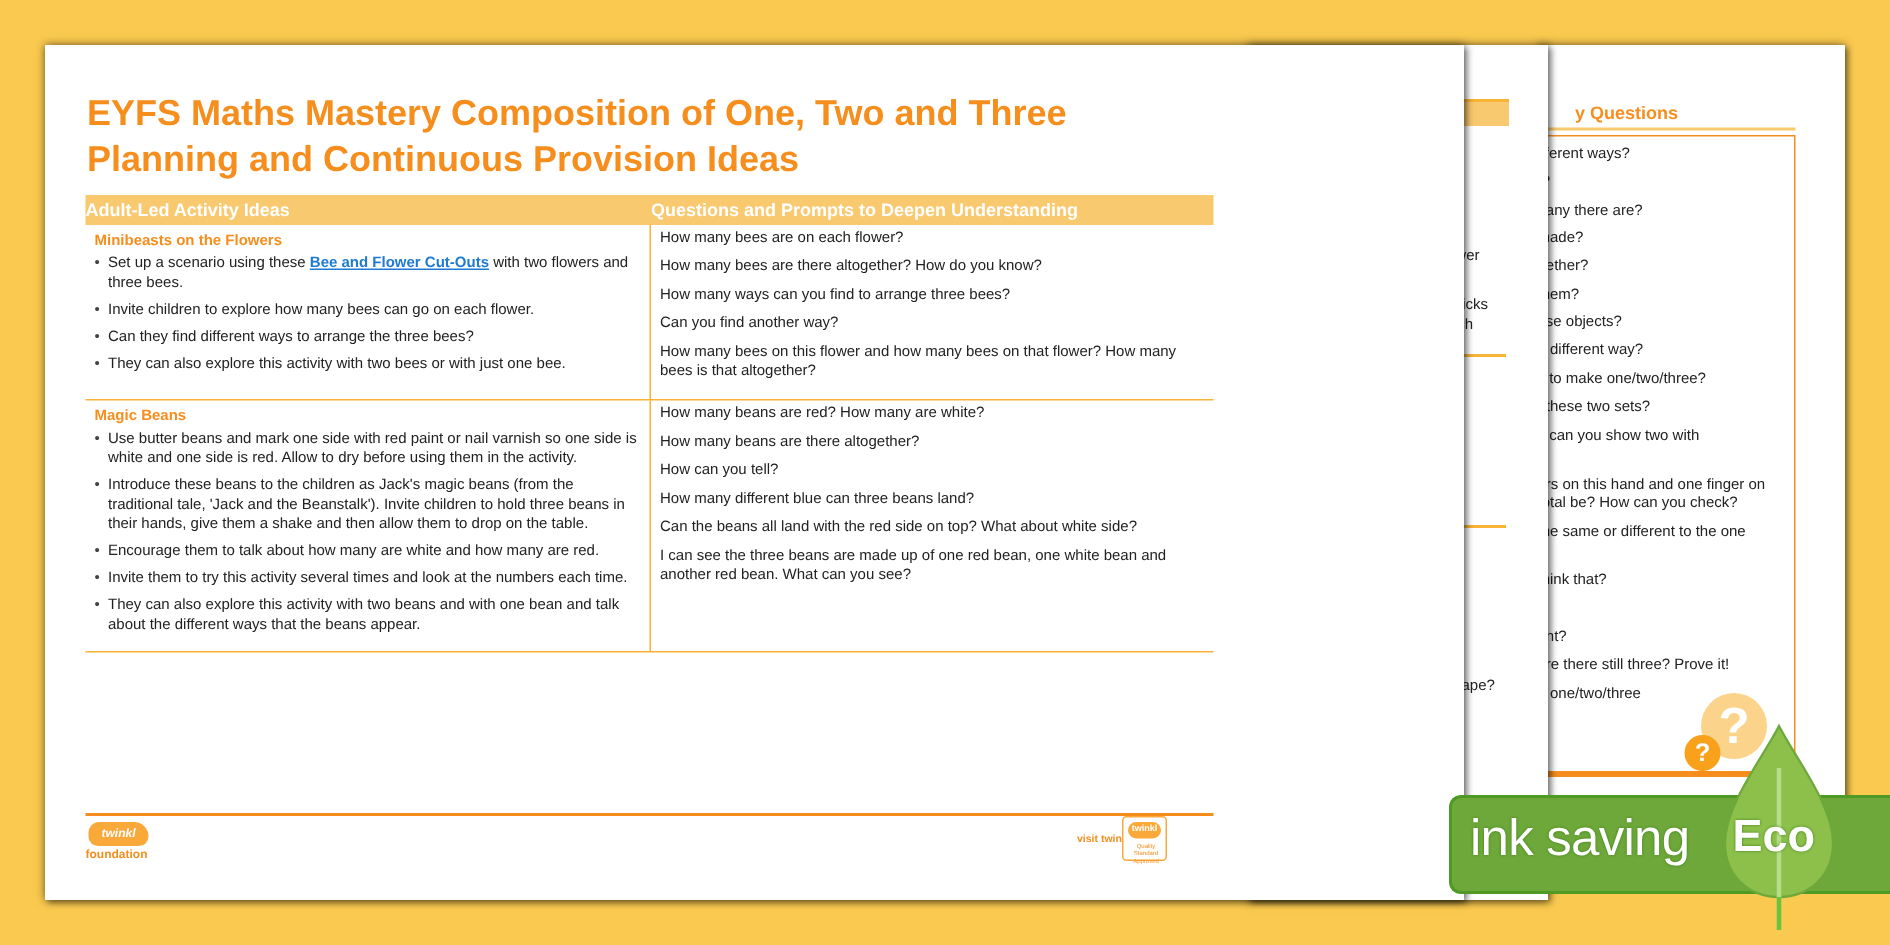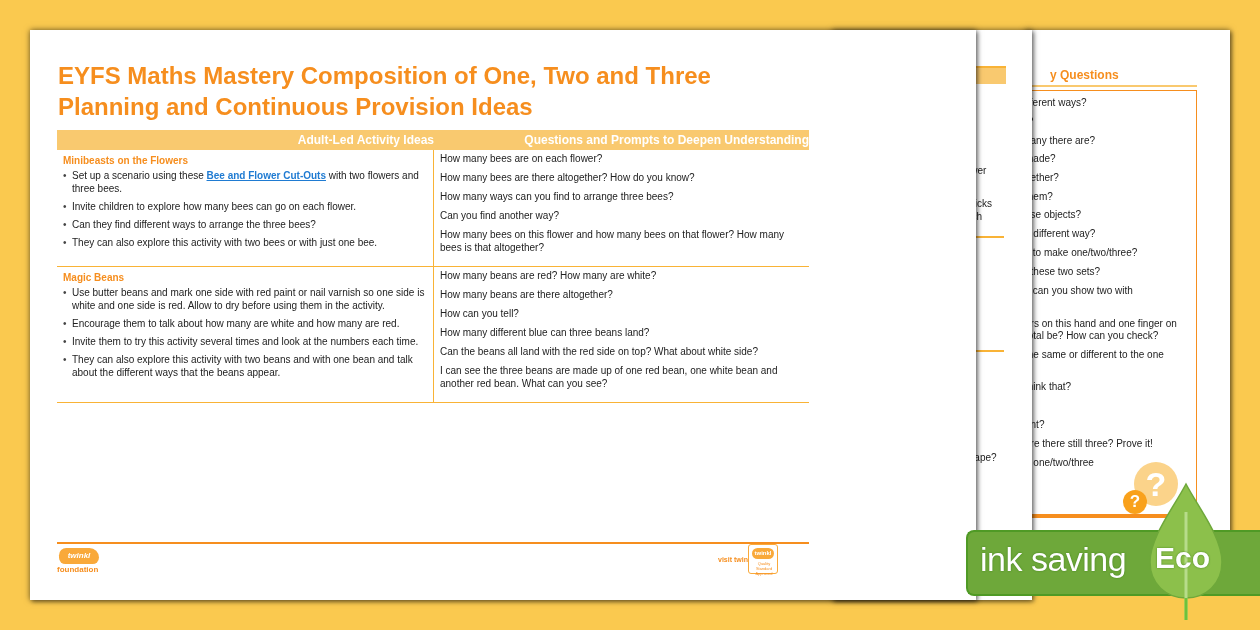--- a/index.html
+++ b/index.html
@@ -23,21 +23,21 @@
     .title {
       position: absolute; left: 28px; top: 30px; width: 740px;
       color: #f68e1e; font-weight: bold; font-size: 24px; line-height: 31px;
     }
     .table {
       position: absolute; left: 27px; top: 100px; width: 752px;
     }
     .thead { display: flex; background: #f9c96f; height: 20px; }
     .thead div {
       color: #ffffff; font-weight: bold; font-size: 12px; line-height: 20px;
-      text-align: right;
+      text-align: left;
     }
     .col-l { width: 377px; }
     .col-r { width: 375px; }
     .trow { display: flex; border-bottom: 1.5px solid #f9b336; }
     .trow .col-l { border-right: 1.5px solid #f9b336; padding: 4px 6px 6px 6px; }
     .trow .col-r { padding: 2px 6px 6px 6px; }
     .sec-title { color: #f68e1e; font-weight: bold; font-size: 10px; line-height: 13px; margin-bottom: 2px; }
     .bullets { list-style: none; }
     .bullets li {
       font-size: 10px; line-height: 13px; color: #222;
@@ -192,20 +192,21 @@
         <div>Can you find another way?</div>
         <div>How many bees on this flower and how many bees on that flower? How many bees is that altogether?</div>
       </div>
     </div>
 
     <div class="trow">
       <div class="col-l">
         <div class="sec-title">Magic Beans</div>
         <ul class="bullets">
           <li>Use butter beans and mark one side with red paint or nail varnish so one side is white and one side is red. Allow to dry before using them in the activity.</li>
+          <li>Introduce these beans to the children as Jack's magic beans (from the traditional tale, 'Jack and the Beanstalk'). Invite children to hold three beans in their hands, give them a shake and then allow them to drop on the table.</li>
           <li>Encourage them to talk about how many are white and how many are red.</li>
           <li>Invite them to try this activity several times and look at the numbers each time.</li>
           <li>They can also explore this activity with two beans and with one bean and talk about the different ways that the beans appear.</li>
         </ul>
       </div>
       <div class="col-r qs">
         <div>How many beans are red? How many are white?</div>
         <div>How many beans are there altogether?</div>
         <div>How can you tell?</div>
         <div>How many different blue can three beans land?</div>

